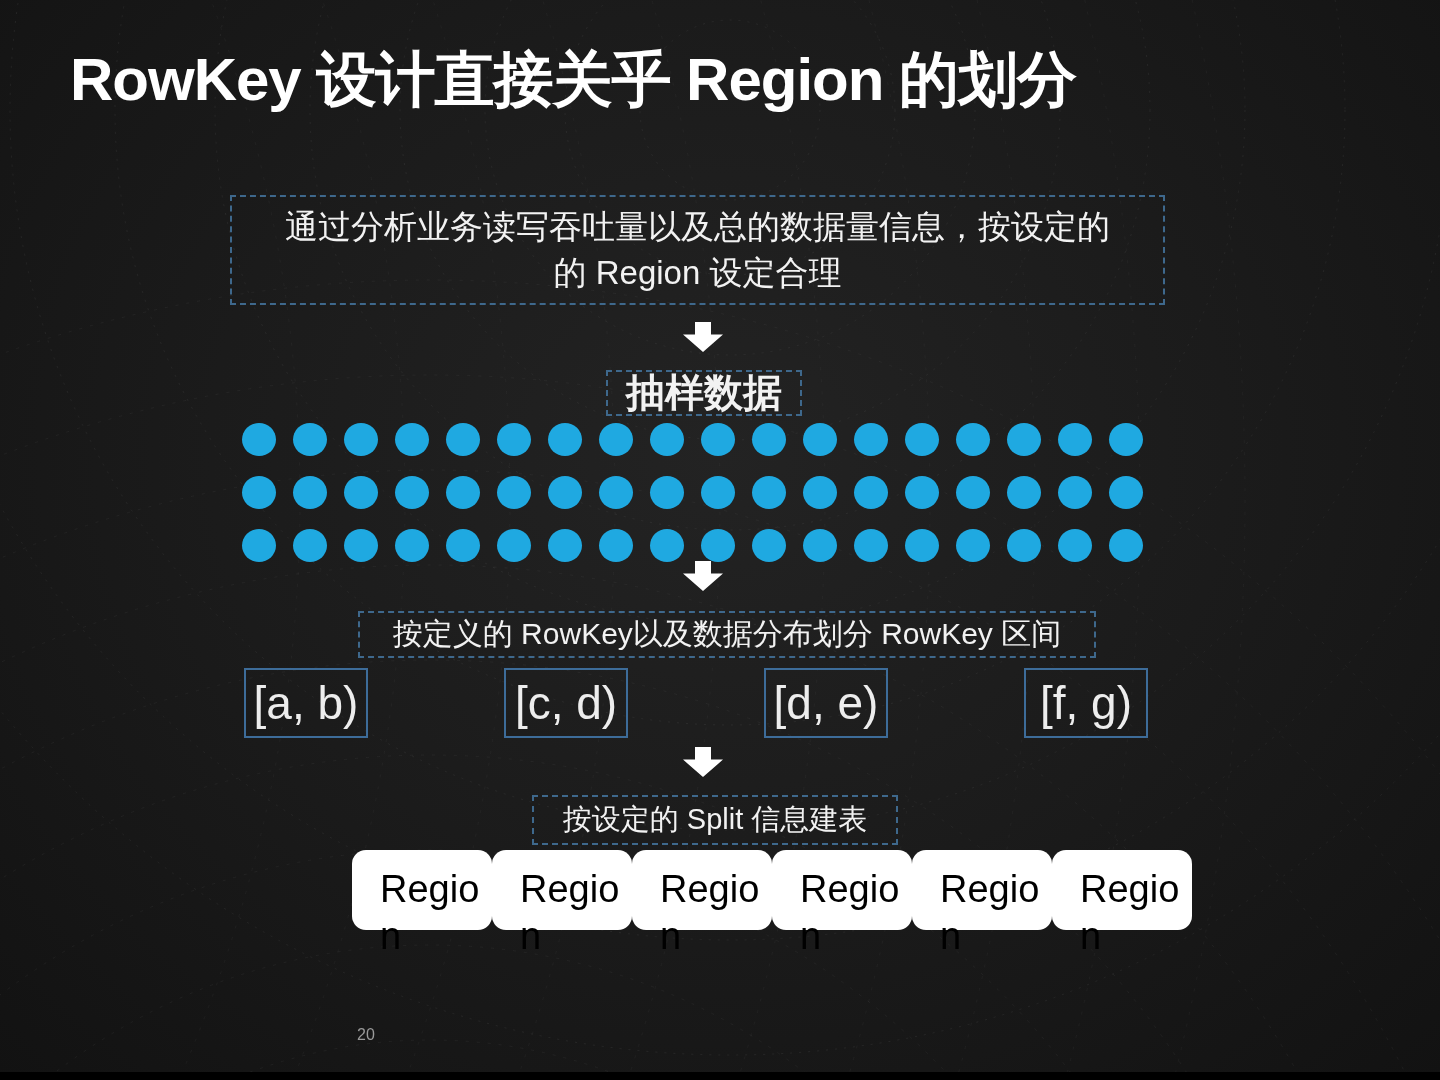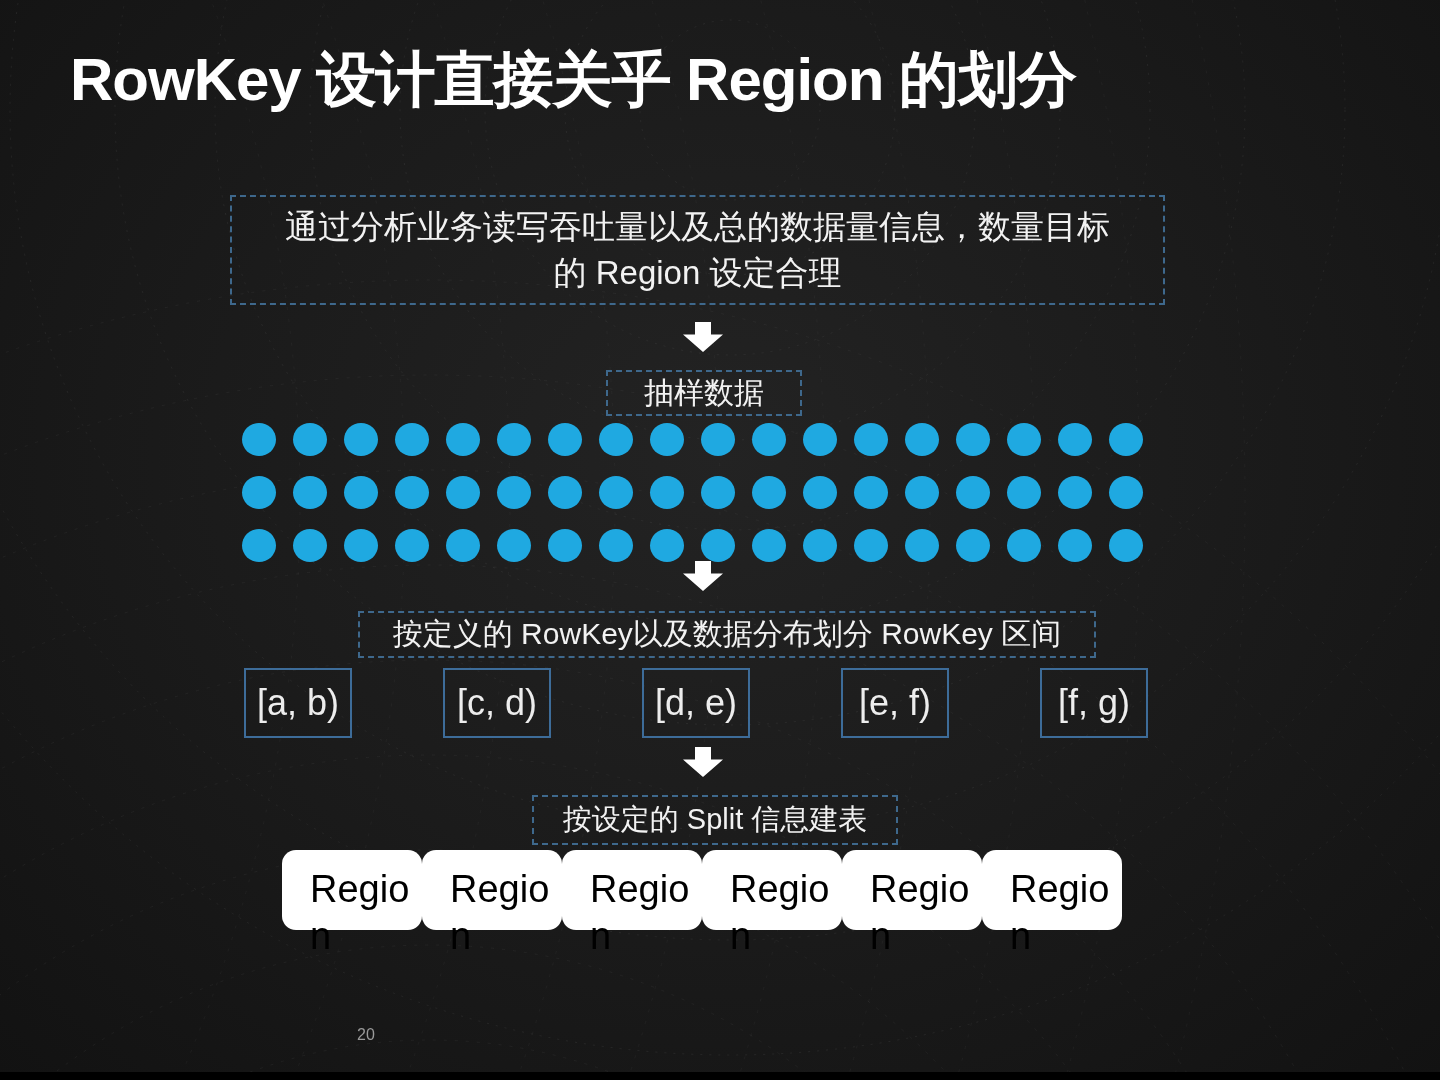--- a/index.html
+++ b/index.html
@@ -20,21 +20,21 @@
     font-size: 60px; font-weight: 700; color: #fff; letter-spacing: -1px;
     white-space: nowrap;
   }
 
   .dashed-box {
     position: absolute; border: 2px dashed #3e688c; color: #f2f2f2;
     display: flex; flex-direction: column; align-items: center; justify-content: center;
     text-align: center;
   }
   .goal-box { left: 230px; top: 195px; width: 935px; height: 110px; font-size: 33px; line-height: 46px; }
-  .sample-box { left: 606px; top: 370px; width: 196px; height: 46px; font-size: 30px; font-weight: 400; }
+  .sample-box { left: 606px; top: 370px; width: 196px; height: 46px; font-size: 39px; font-weight: 700; }
   .partition-box { left: 358px; top: 611px; width: 738px; height: 47px; font-size: 30px; flex-direction: row; white-space: nowrap; }
   .partition-box .b { font-weight: 400; }
   .split-box { left: 532px; top: 795px; width: 366px; height: 50px; font-size: 29px; }
 
   .block-arrow {
     position: absolute; width: 40px; height: 30px; background: #fff;
     clip-path: polygon(30% 0, 70% 0, 70% 42%, 100% 42%, 50% 100%, 0 42%, 30% 42%);
   }
   .arrow-1 { left: 683px; top: 322px; }
   .arrow-2 { left: 683px; top: 561px; }
@@ -42,28 +42,28 @@
 
   .dots-grid { position: absolute; left: 242px; top: 423px; width: 920px; }
   .dots-row { display: flex; gap: 17px; margin-bottom: 20px; }
   .dot { width: 34px; height: 33px; border-radius: 50%; flex: 0 0 auto; }
 
   .intervals-row {
     position: absolute; left: 244px; top: 668px; width: 904px; height: 70px;
     display: flex; justify-content: space-between;
   }
   .interval-box {
-    width: 108px; height: 70px; border: 2px solid #3d6c99; color: #ededed;
-    font-size: 36px; display: flex; align-items: center; justify-content: center;
+    width: 124px; height: 70px; border: 2px solid #3d6c99; color: #ededed;
+    font-size: 46px; display: flex; align-items: center; justify-content: center;
     white-space: nowrap;
   }
 
   .regions-row {
     position: absolute; left: 212px; top: 850px; width: 980px; height: 80px;
-    display: flex; justify-content: center;
+    display: flex; justify-content: flex-end;
   }
   .region-box {
     position: relative; width: 140px; height: 80px; background: #fff; border-radius: 14px;
     flex: 0 0 auto;
   }
   .region-label {
     position: absolute; left: 28px; top: 16px; width: 100px;
     font-size: 38px; line-height: 47px; color: #000;
     word-break: break-all; text-align: left; overflow: visible;
   }
@@ -109,21 +109,21 @@
       <circle cx="-1150" cy="500" r="2080"></circle>
         <circle cx="-1150" cy="500" r="2185"></circle>
       <circle cx="-1150" cy="500" r="2290"></circle>
         <circle cx="-1150" cy="500" r="2395"></circle>
     </g>
   </svg>
 
   <div class="slide-title">RowKey 设计直接关乎 Region 的划分</div>
 
   <div class="dashed-box goal-box">
-    <div>通过分析业务读写吞吐量以及总的数据量信息，数量目标</div>
+    <div>通过分析业务读写吞吐量以及总的数据量信息，按设定的</div>
     <div>的 Region 设定合理</div>
   </div>
 
   <div class="block-arrow arrow-1"></div>
 
   <div class="dashed-box sample-box">
     <div>抽样数据</div>
   </div>
 
   <div class="dots-grid">
@@ -194,21 +194,20 @@
   <div class="dashed-box partition-box">
     <span>按</span>
       <span class="b">定义的 RowKey</span>
       <span> 以及数据分布划分 RowKey 区间</span>
   </div>
 
   <div class="intervals-row">
     <div class="interval-box">[a, b)</div>
     <div class="interval-box">[c, d)</div>
     <div class="interval-box">[d, e)</div>
-    <div class="interval-box">[e, f)</div>
     <div class="interval-box">[f, g)</div>
   </div>
 
   <div class="block-arrow arrow-3"></div>
 
   <div class="dashed-box split-box">
     <div>按设定的 Split 信息建表</div>
   </div>
 
   <div class="regions-row">

